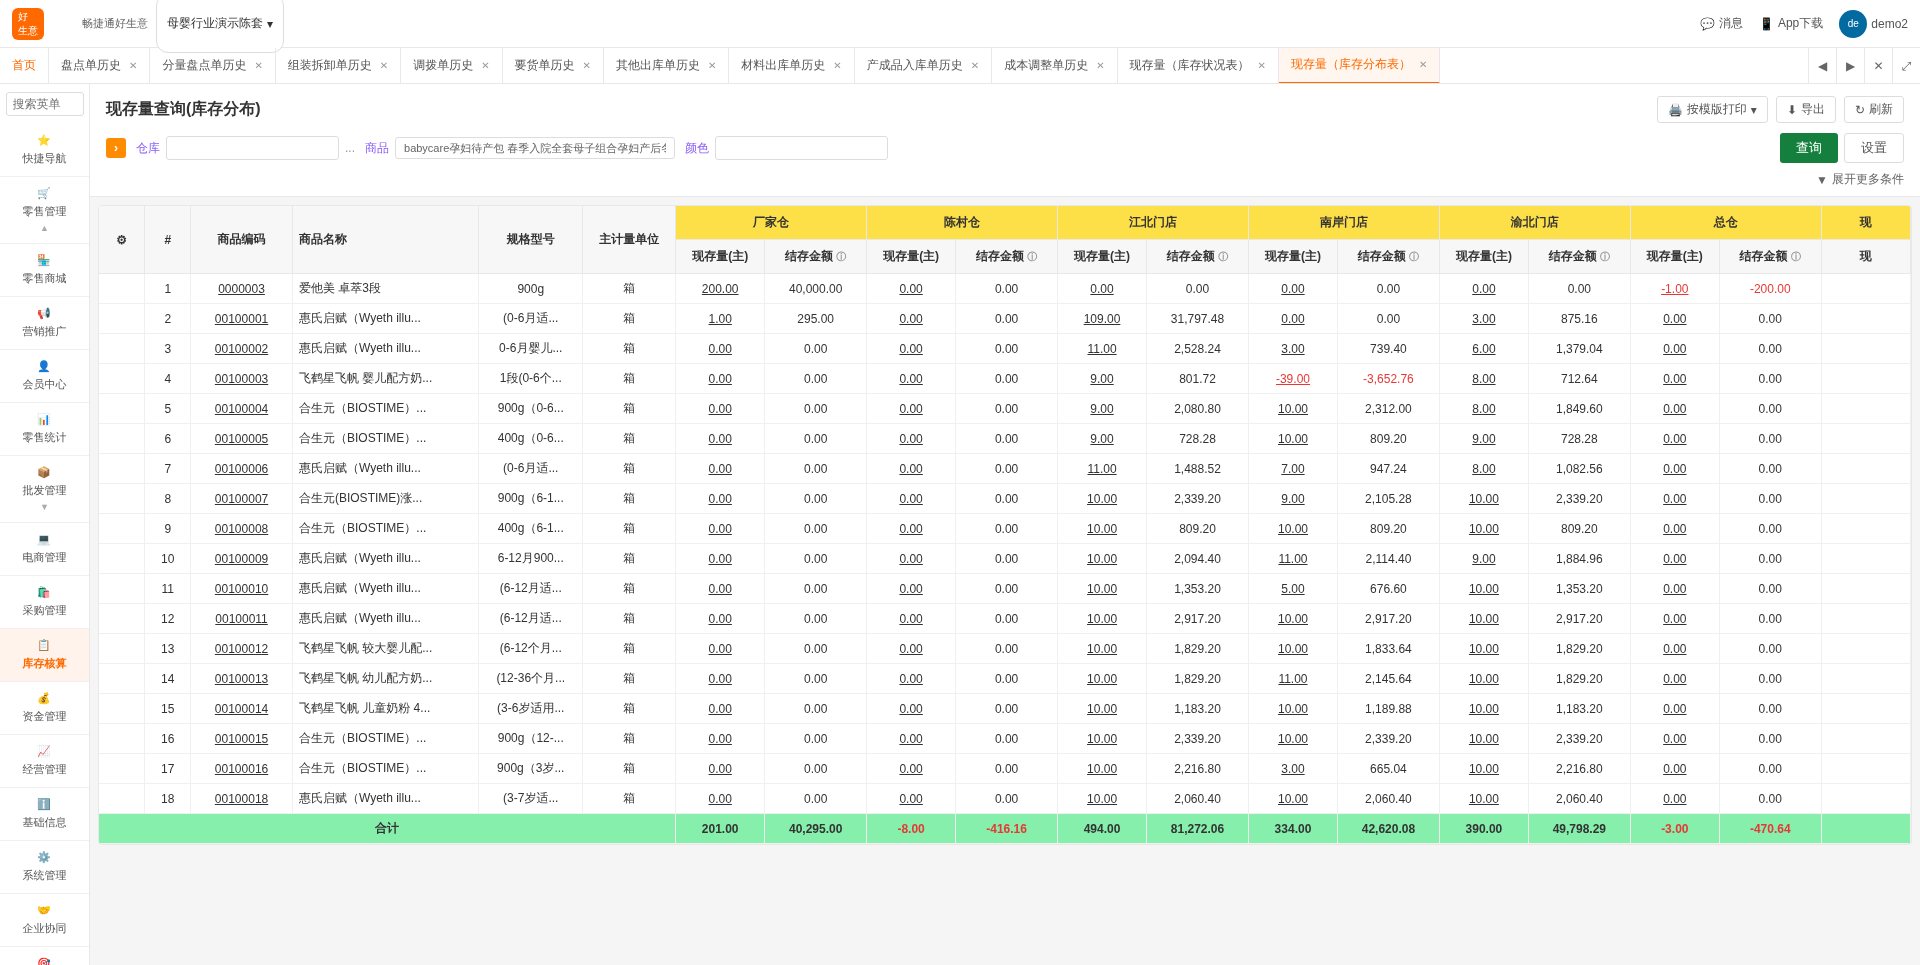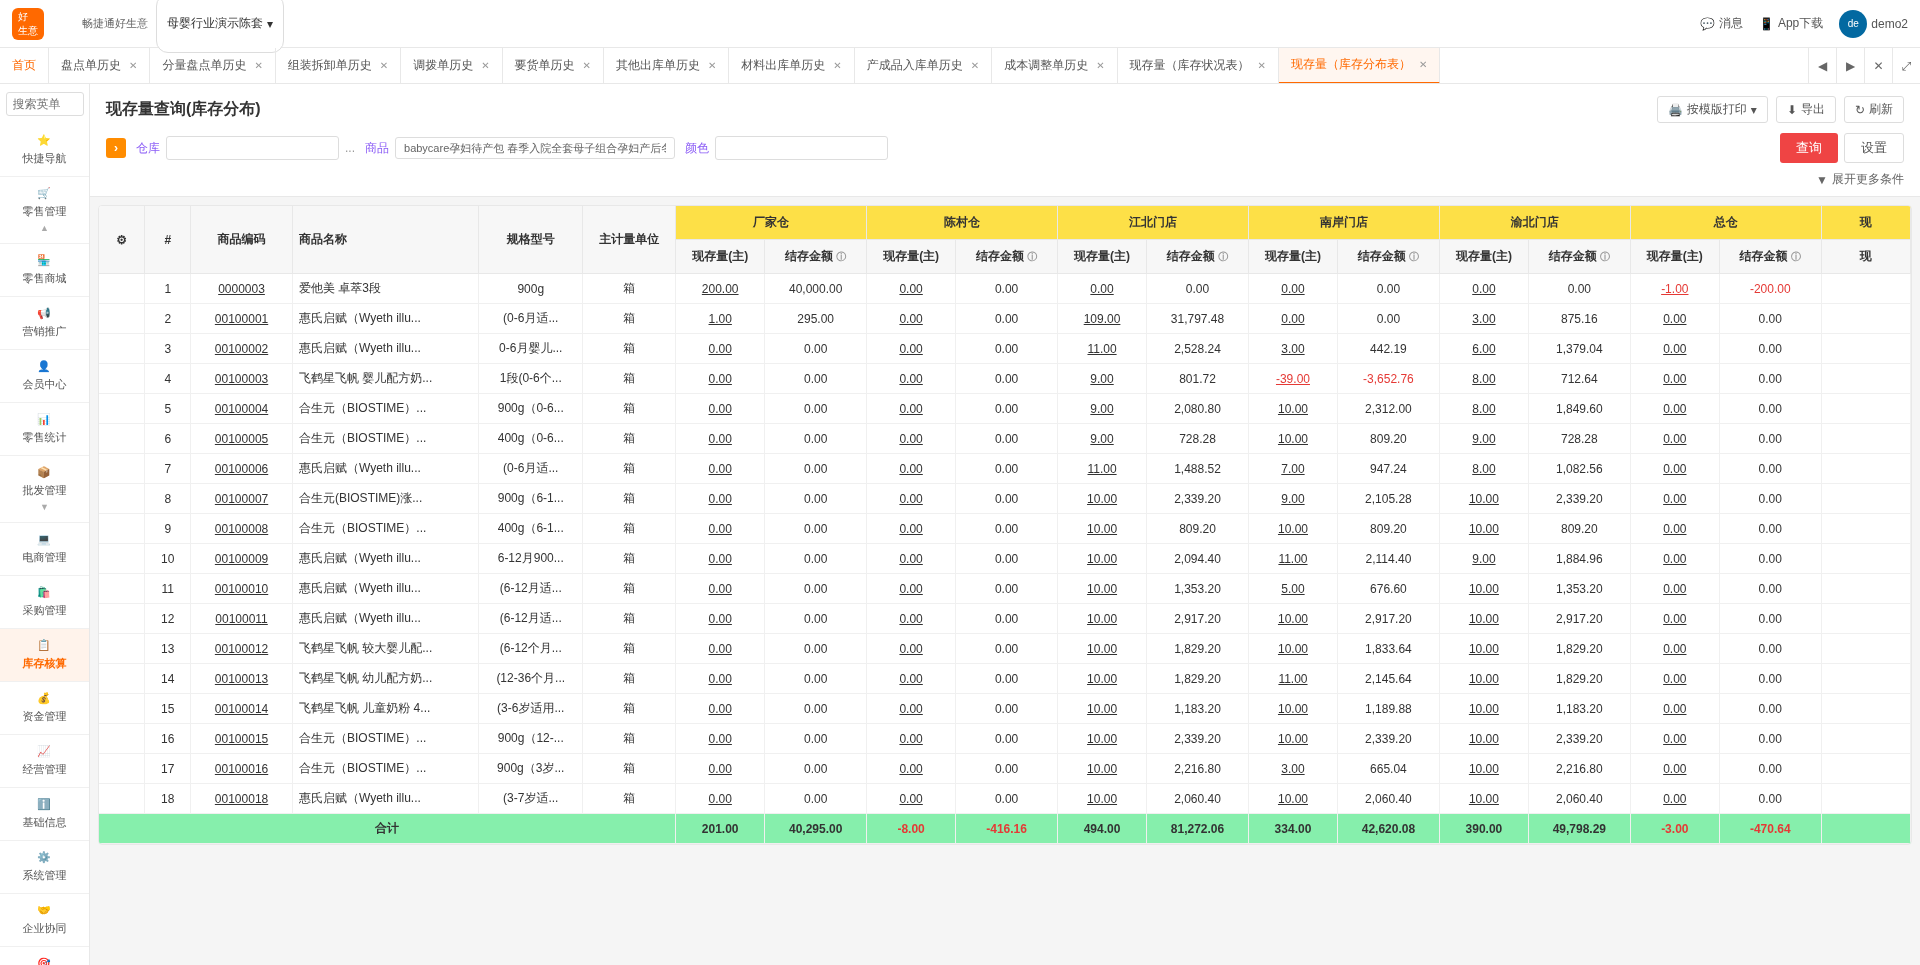--- a/index.html
+++ b/index.html
@@ -48,21 +48,21 @@
     .btn-action { display: flex; align-items: center; gap: 4px; padding: 4px 10px; border: 1px solid #ddd; border-radius: 3px; cursor: pointer; background: #fff; font-size: 12px; color: #555; }
 
     
     .filter-row { display: flex; align-items: center; gap: 10px; flex-wrap: wrap; }
     .filter-item { display: flex; align-items: center; gap: 6px; }
     .filter-label { font-size: 12px; color: #8b5cf6; white-space: nowrap; }
     .filter-input { padding: 4px 8px; border: 1px solid #ddd; border-radius: 3px; font-size: 12px; min-width: 120px; }
     .filter-input-wide { min-width: 280px; color: #666; font-size: 11px; }
     .filter-dots { color: #999; cursor: pointer; }
     .expand-btn { display: flex; align-items: center; gap: 4px; color: #666; cursor: pointer; font-size: 12px; margin-left: auto; }
-    .btn-query { background: #ef4444; color: white; border: none; padding: 5px 16px; border-radius: 3px; cursor: pointer; font-size: 13px; }
+    .btn-query { background: #15803d; color: white; border: none; padding: 5px 16px; border-radius: 3px; cursor: pointer; font-size: 13px; }
     .btn-set { background: #fff; color: #555; border: 1px solid #ddd; padding: 5px 16px; border-radius: 3px; cursor: pointer; font-size: 13px; }
     .filter-toggle { background: #ff8c00; color: white; width: 20px; height: 20px; border-radius: 3px; display: flex; align-items: center; justify-content: center; cursor: pointer; font-size: 12px; font-weight: bold; flex-shrink: 0; }
 
     
     .table-wrap { flex: 1; overflow: auto; padding: 8px; }
     .data-table { background: #fff; border-radius: 4px; overflow: hidden; border: 1px solid #e8e8e8; min-width: 1600px; }
     table { width: 100%; border-collapse: collapse; }
     thead tr { background: #f7f7f7; }
     thead th { padding: 8px 6px; border-bottom: 1px solid #e8e8e8; border-right: 1px solid #e8e8e8; font-size: 12px; font-weight: 600; color: #333; text-align: center; white-space: nowrap; }
     tbody tr { border-bottom: 1px solid #f0f0f0; }
@@ -391,21 +391,21 @@
                 <td class="text-left">惠氏启赋（Wyeth illu...</td>
                 <td>0-6月婴儿...</td>
                 <td>箱</td>
                 <td class="underline">0.00</td>
                 <td>0.00</td>
                 <td class="underline">0.00</td>
                 <td>0.00</td>
                 <td class="underline">11.00</td>
                 <td>2,528.24</td>
                 <td class="underline">3.00</td>
-                <td>442.19</td>
+                <td>739.40</td>
                 <td class="underline">6.00</td>
                 <td>1,379.04</td>
                 <td class="underline">0.00</td>
                 <td>0.00</td>
                 <td></td>
               </tr>
               <tr>
                 <td></td>
                 <td>4</td>
                 <td class="underline">00100003</td>

